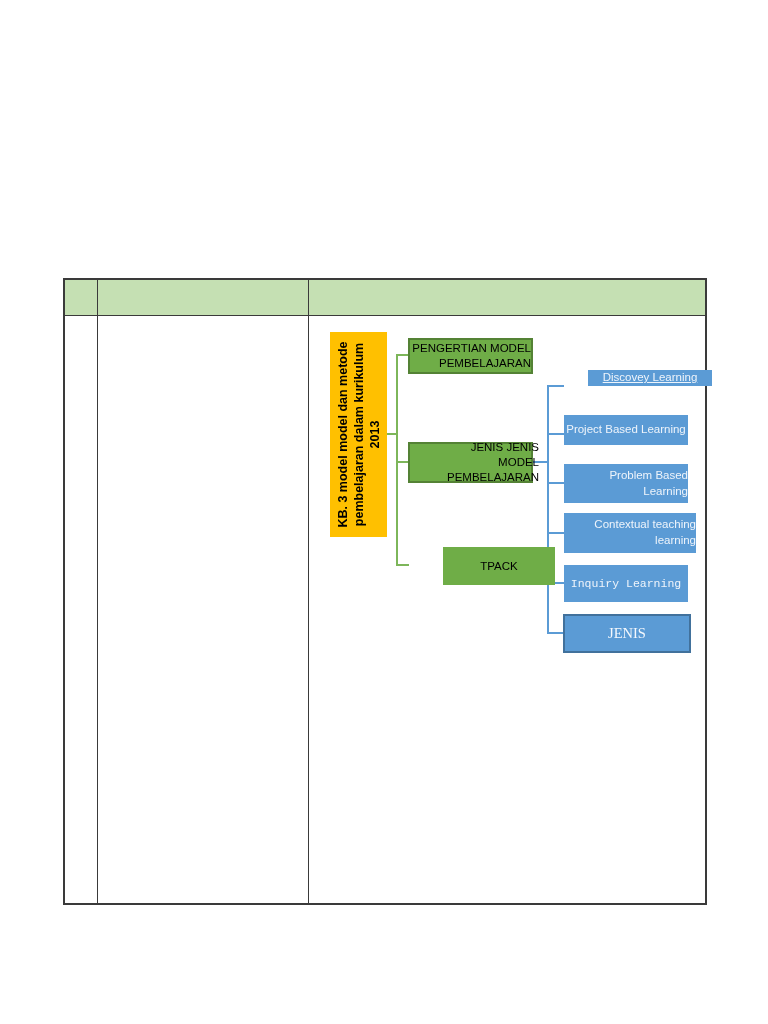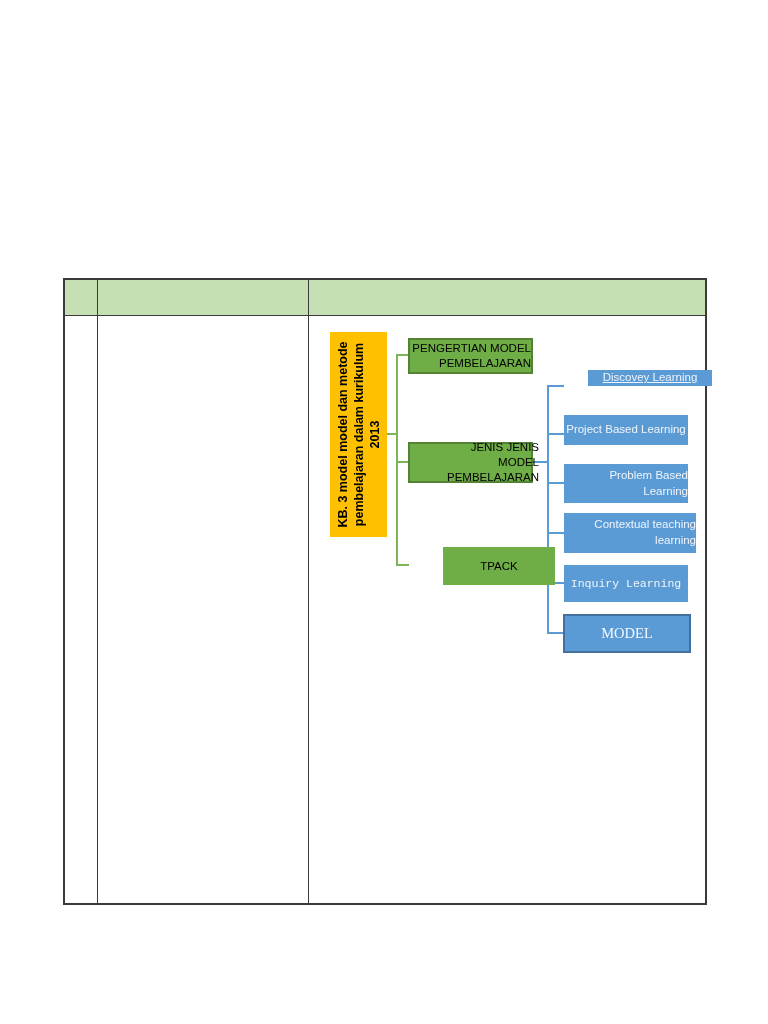--- a/index.html
+++ b/index.html
@@ -135,17 +135,17 @@
     <div id="leaf-3" class="node leaf">
       <span>Problem Based Learning</span>
     </div>
     <div id="leaf-4" class="node leaf">
       <span>Contextual teaching learning</span>
     </div>
     <div id="leaf-5" class="node leaf">
       <span>Inquiry Learning</span>
     </div>
     <div id="leaf-6" class="node leaf highlight">
-      <span>MODEL</span>
+      <span>JENIS</span>
     </div>
 
   </div>
 </div>
 
 </body></html>

